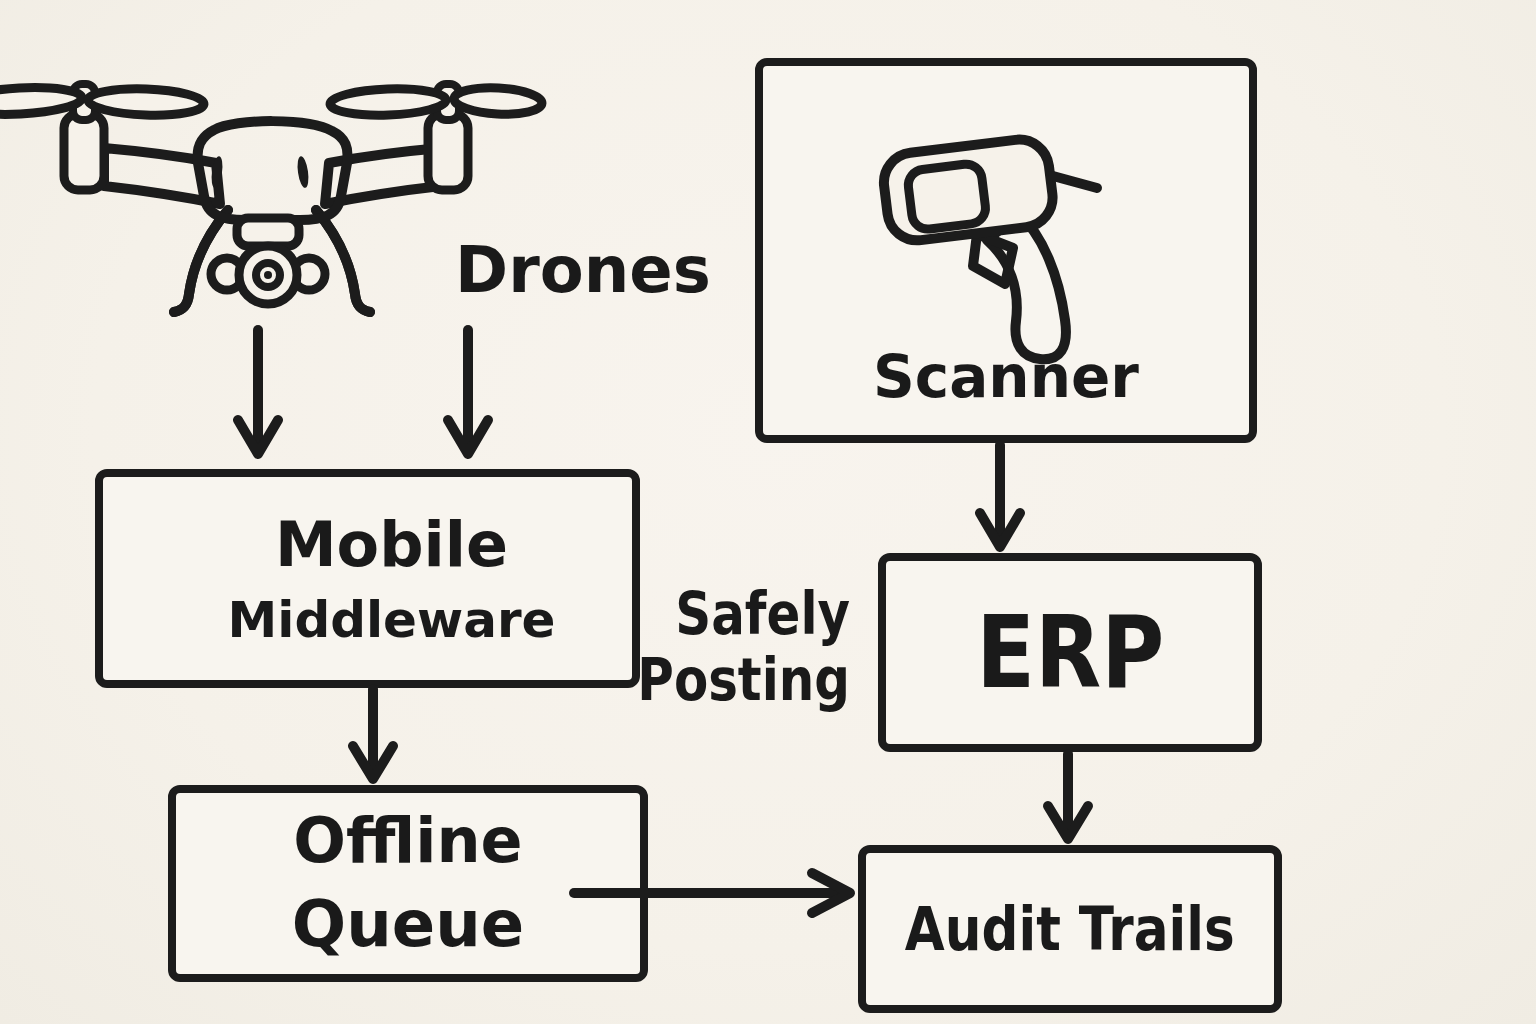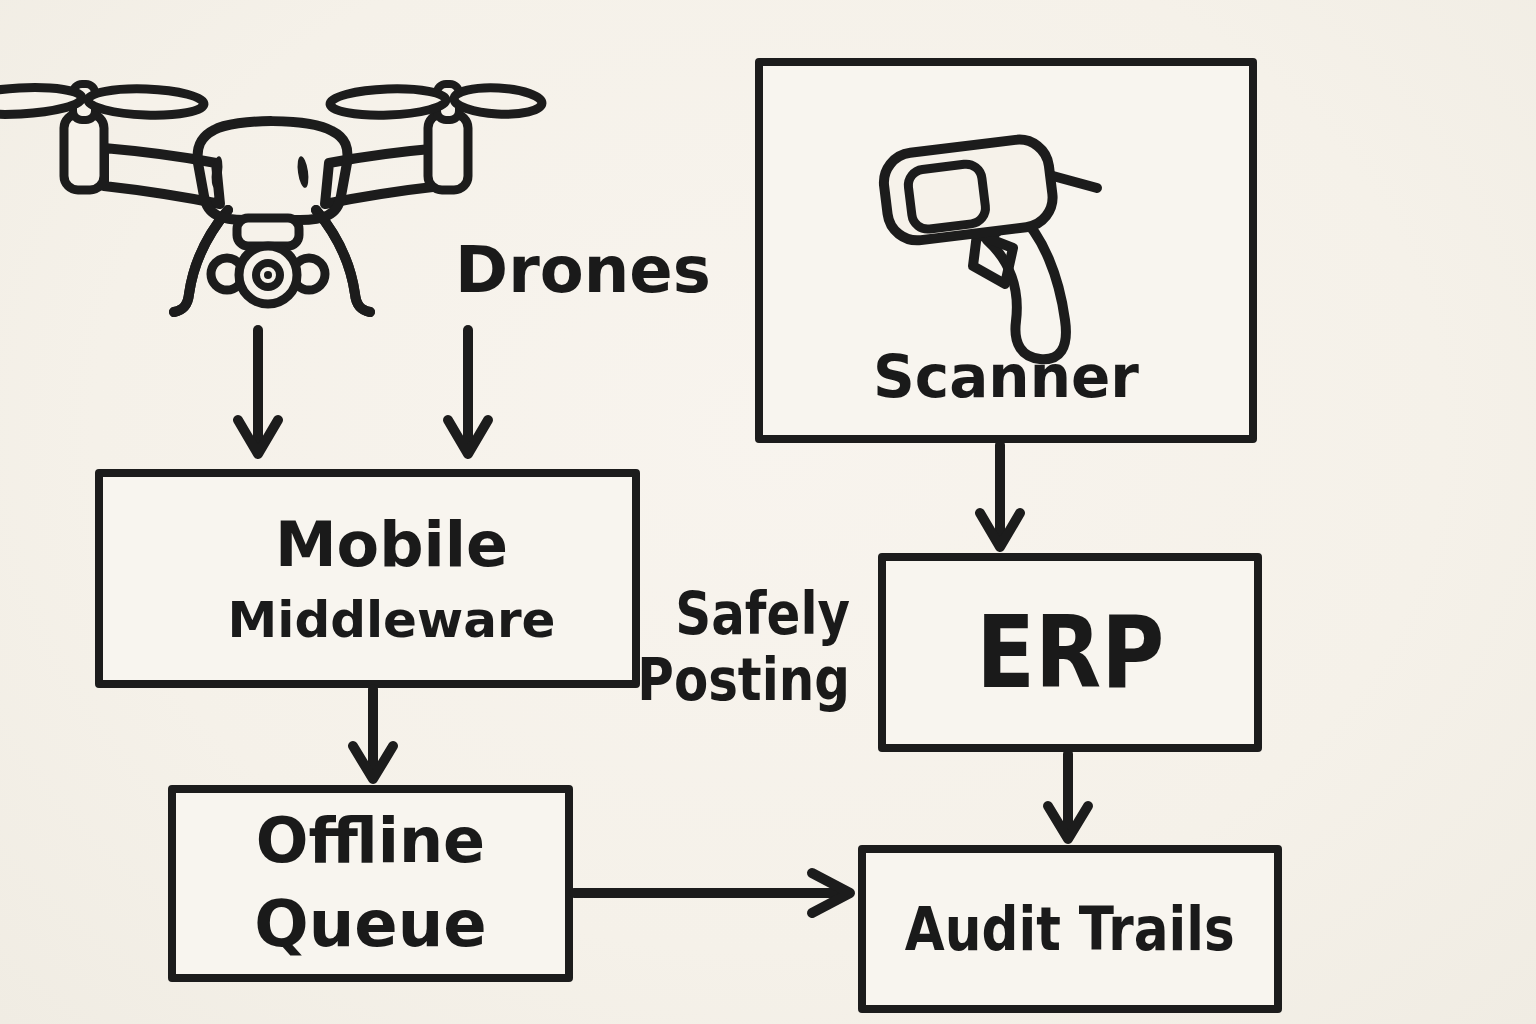--- a/index.html
+++ b/index.html
@@ -7,21 +7,21 @@
     width:1536px;height:1024px;overflow:hidden;
     font-family:"DejaVu Sans","Liberation Sans",sans-serif;
   }
   .canvas{
     position:relative;width:1536px;height:1024px;
     background:radial-gradient(ellipse at 50% 42%, #f8f4ee 0%, #f5f1e9 62%, #f0ece3 100%);
     overflow:hidden;
   }
   .box{
     position:absolute;box-sizing:border-box;
-    border:8px solid #1c1c1c;border-radius:4px;
+    border:8px solid #1c1c1c;border-radius:12px;
     background:#f8f5ef;
     display:flex;flex-direction:column;align-items:center;justify-content:center;
   }
   .label{
     color:#1a1a1a;font-weight:700;text-align:center;
     letter-spacing:0px;line-height:1.34;white-space:nowrap;
   }
   .narrow{transform:scaleX(0.86);}
   .annotation{
     position:absolute;color:#1a1a1a;font-weight:700;text-align:right;
@@ -89,21 +89,21 @@
   <div class="box" style="left:95px;top:469px;width:545px;height:219px;padding-left:48px;">
     <div class="label" style="font-size:62px;">Mobile</div>
     <div class="label" style="font-size:50px;">Middleware</div>
   </div>
 
   <svg class="arrow" style="left:343px;top:687px;" width="60" height="97">
     <line x1="30" y1="2" x2="30" y2="86"></line>
     <path d="M10,59 L30,92 L50,59"></path>
   </svg>
 
-  <div class="box" style="left:168px;top:785px;width:405px;height:197px;">
+  <div class="box" style="left:168px;top:785px;width:480px;height:197px;">
     <div class="label" style="font-size:62px;">Offline</div>
     <div class="label" style="font-size:64px;">Queue</div>
   </div>
 
   <svg class="arrow" style="left:572px;top:865px;" width="288" height="56">
     <line x1="2" y1="28" x2="272" y2="28"></line>
     <path d="M240,8 L278,28 L240,48"></path>
   </svg>
 
   <div class="box" style="left:755px;top:58px;width:502px;height:385px;justify-content:flex-start;">

